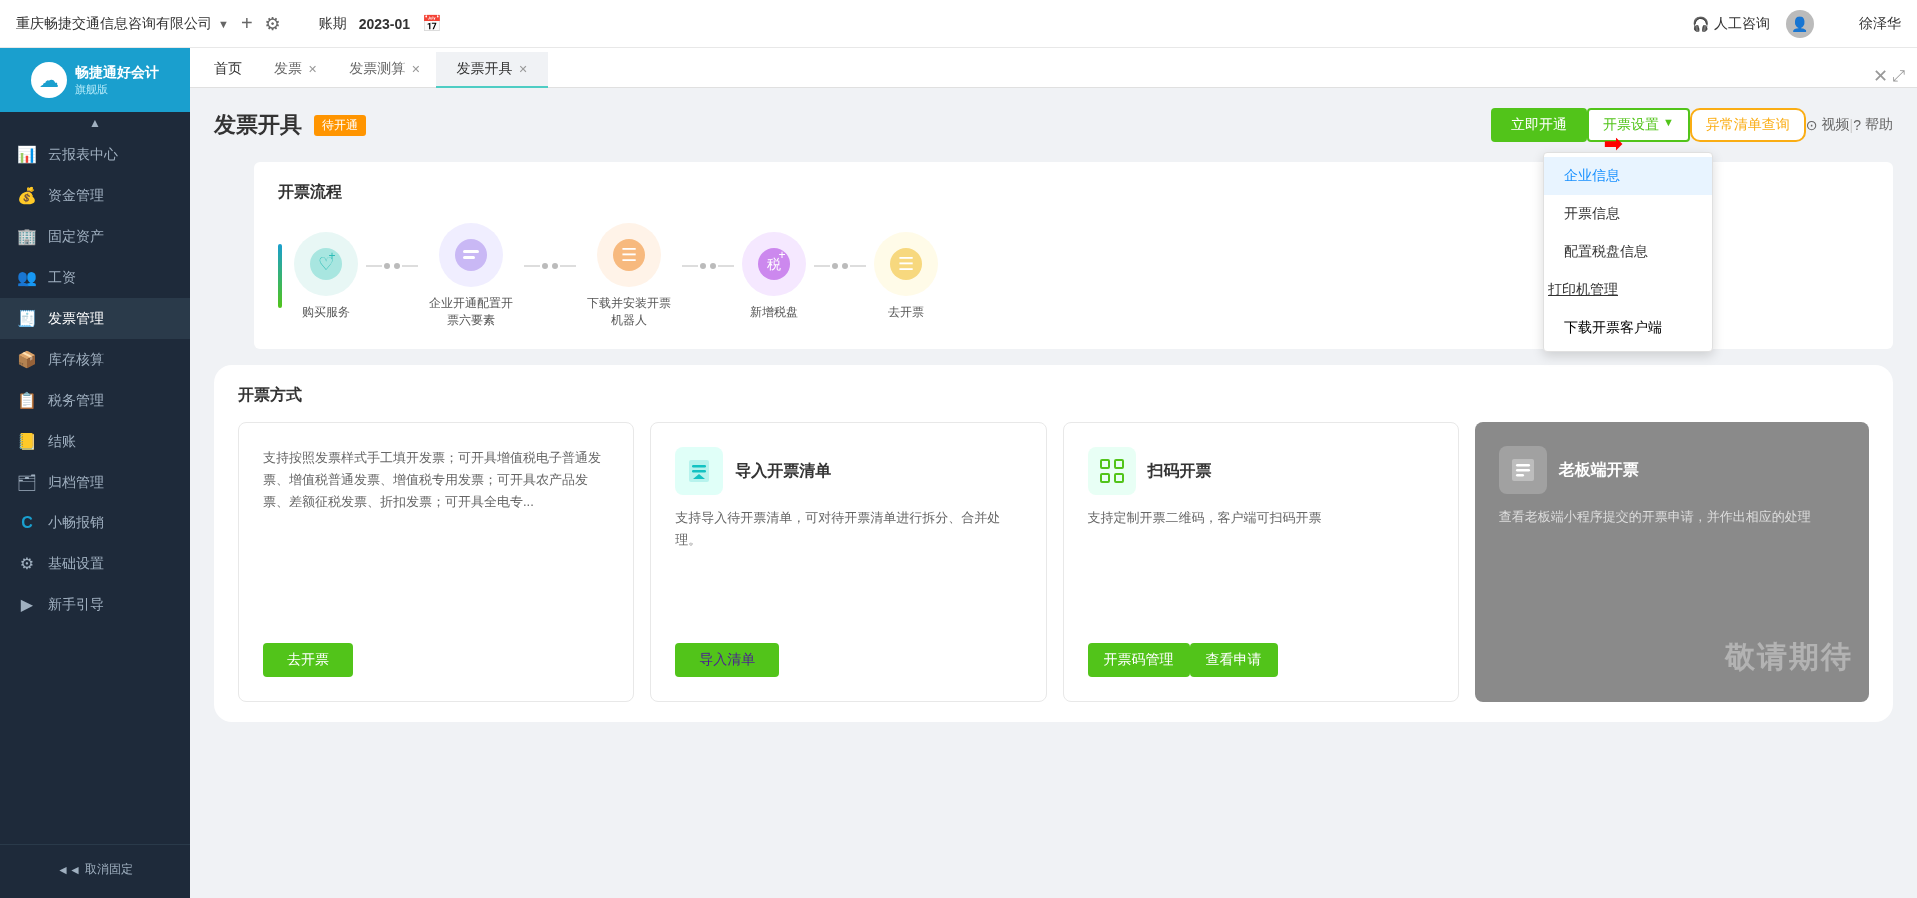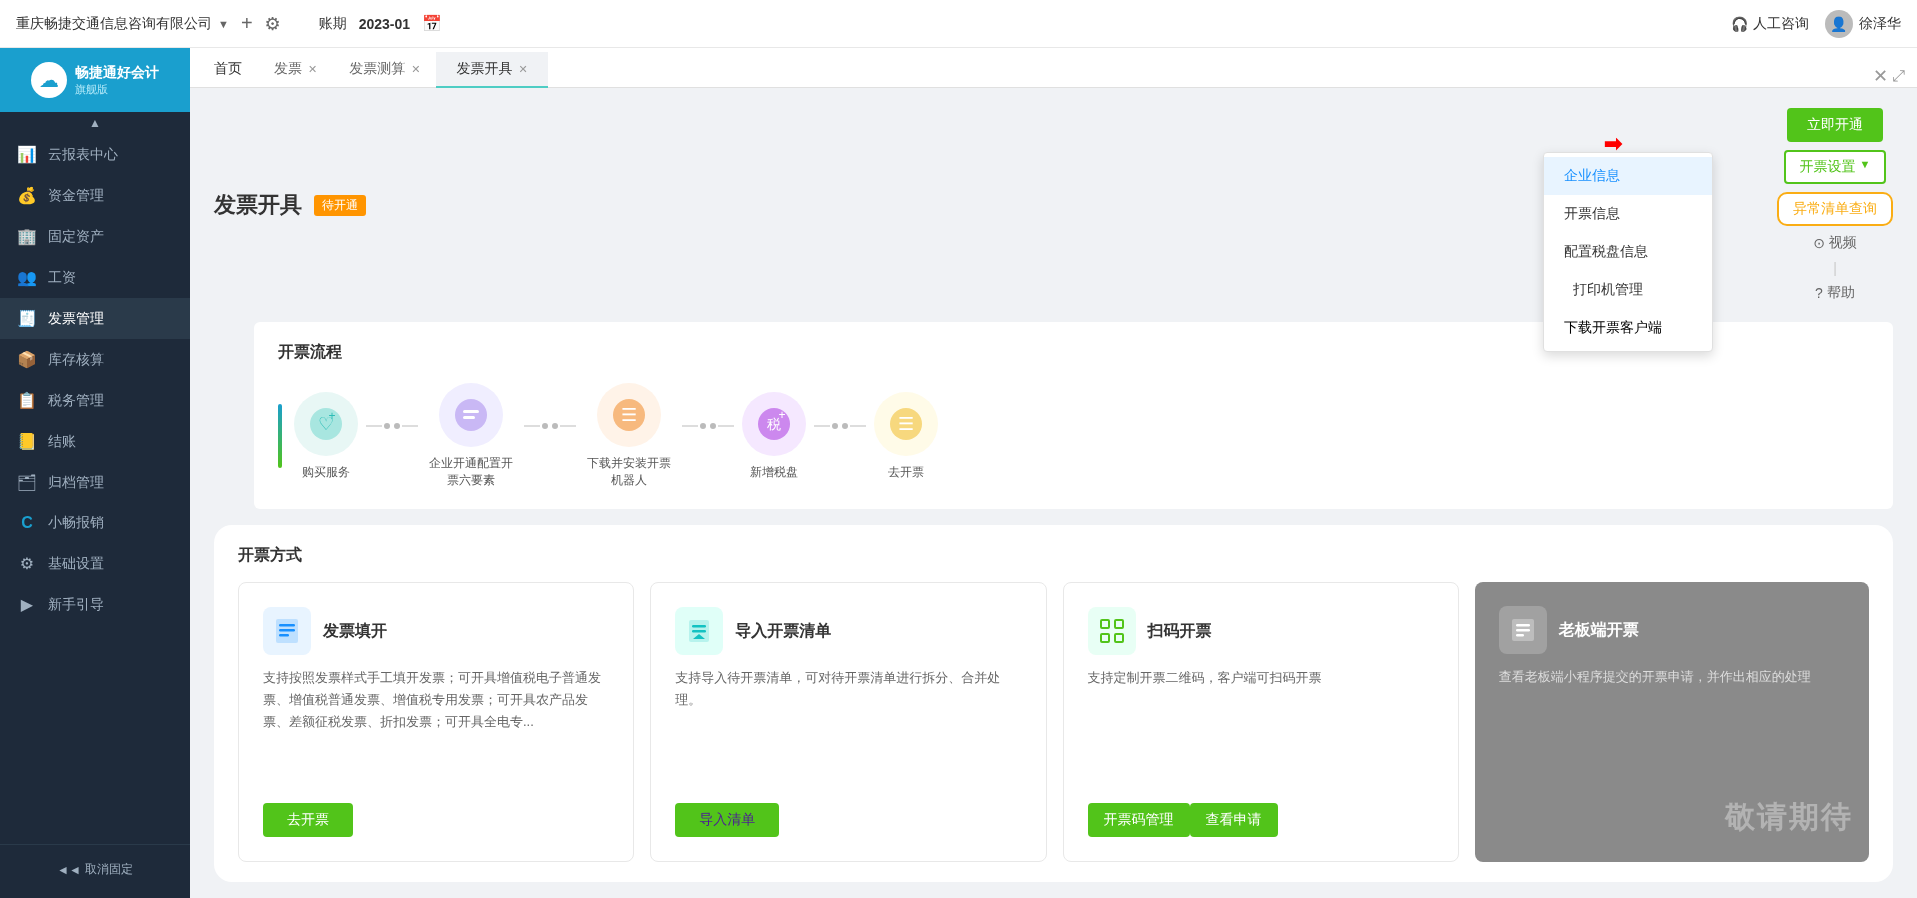--- a/index.html
+++ b/index.html
@@ -18,21 +18,21 @@
   <span style="font-size:14px;color:#333;margin-left:26px;">账期</span>
   <span style="font-size:14px;color:#333;font-weight:bold;">2023-01</span>
   <span style="font-size:16px;cursor:pointer;">📅</span>
   <div style="margin-left:auto;display:flex;align-items:center;gap:16px;">
     <div style="display:flex;align-items:center;gap:4px;cursor:pointer;color:#333;font-size:14px;">
       <span>🎧</span>
       <span>人工咨询</span>
     </div>
     <div style="display:flex;align-items:center;gap:6px;cursor:pointer;">
       <div style="width:28px;height:28px;border-radius:50%;background:#bbb;display:flex;align-items:center;justify-content:center;color:#fff;font-size:14px;">👤</div>
-      <span style="font-size:14px;color:#333;">徐泽华</span>
+      <span style="font-size:14px;color:#333;margin-left:39px;">徐泽华</span>
     </div>
   </div>
 </div>
 
 <div style="display:flex;flex:1;overflow:hidden;">
 
   <div style="width:190px;background:#1e2a3a;display:flex;flex-direction:column;flex-shrink:0;overflow:hidden;">
 
     <div style="height:64px;background:#1a9fce;display:flex;align-items:center;justify-content:center;gap:8px;padding:0 12px;">
       <div style="width:36px;height:36px;background:#fff;border-radius:50%;display:flex;align-items:center;justify-content:center;">
@@ -131,21 +131,21 @@
       </div>
     </div>
 
     <div style="flex:1;overflow-y:auto;padding:20px 24px;position:relative;">
 
       <div style="display:flex;align-items:center;justify-content:space-between;margin-bottom:20px;">
         <div style="display:flex;align-items:center;gap:12px;">
           <span style="font-size:22px;font-weight:bold;color:#333;">发票开具</span>
           <span style="background:#ff9500;color:#fff;font-size:12px;padding:2px 8px;border-radius:3px;">待开通</span>
         </div>
-        <div style="display:flex;align-items:center;gap:8px;position:relative;flex-direction:column;">
+        <div style="display:flex;align-items:center;position:relative;">
           <button style="background:#52c41a;color:#fff;border:none;padding:8px 20px;border-radius:4px;font-size:14px;cursor:pointer;">立即开通</button>
           <button style="background:#fff;color:#52c41a;border:2px solid #52c41a;padding:6px 14px;border-radius:4px;font-size:14px;cursor:pointer;display:flex;align-items:flex-start;gap:4px;">
             <span>开票设置</span>
             <span style="font-size:11px;color:#52c41a;">▼</span>
           </button>
           <button style="background:#fff;color:#faad14;border:2px solid #faad14;padding:6px 14px;border-radius:10px;font-size:14px;cursor:pointer;">异常清单查询</button>
           <button style="background:none;border:none;color:#666;font-size:14px;cursor:pointer;display:flex;align-items:center;gap:4px;">
             <span>⊙</span>
             <span>视频</span>
           </button>
@@ -161,21 +161,21 @@
 
             <div style="padding:10px 20px;font-size:14px;color:#1890ff;cursor:pointer;background:#e8f4ff;">
               <span>企业信息</span>
             </div>
             <div style="padding:10px 20px;font-size:14px;color:#333;cursor:pointer;">
               <span>开票信息</span>
             </div>
             <div style="padding:10px 20px;font-size:14px;color:#333;cursor:pointer;">
               <span>配置税盘信息</span>
             </div>
-            <div style="padding:10px 29px;font-size:14px;color:#333;cursor:pointer;">
+            <div style="padding:10px 4px;font-size:14px;color:#333;cursor:pointer;text-decoration:underline;">
               <span>打印机管理</span>
             </div>
             <div style="padding:10px 20px;font-size:14px;color:#000000;cursor:pointer;">
               <span>下载开票客户端</span>
             </div>
           </div>
         </div>
       </div>
 
       <div style="background:#fff;border-radius:6px;margin-bottom:16px;padding:20px 24px;margin-left:40px;">
@@ -267,31 +267,20 @@
             <span style="font-size:12px;color:#555;text-align:center;max-width:80px;">去开票</span>
           </div>
         </div>
       </div>
 
       <div style="background:#fff;border-radius:18px;padding:20px 24px;">
         <div style="font-size:16px;font-weight:bold;color:#333;margin-bottom:16px;">开票方式</div>
         <div style="display:flex;gap:16px;">
 
           <div style="flex:1;background:#fff;border:1px solid #e8e8e8;border-radius:8px;padding:24px;display:flex;flex-direction:column;gap:12px;min-height:280px;">
-            <div style="display:flex;align-items:center;gap:12px;">
-              <div style="width:48px;height:48px;border-radius:8px;background:#e8f4ff;display:flex;align-items:center;justify-content:center;">
-                <svg width="28" height="28" viewBox="0 0 28 28">
-                    <rect x="3" y="2" width="22" height="24" rx="2" fill="#1890ff" opacity="0.2"></rect>
-                    <rect x="6" y="7" width="16" height="2.5" rx="1.2" fill="#1890ff"></rect>
-                    <rect x="6" y="12" width="16" height="2.5" rx="1.2" fill="#1890ff"></rect>
-                    <rect x="6" y="17" width="10" height="2.5" rx="1.2" fill="#1890ff"></rect>
-                  </svg>
-              </div>
-              <span style="font-size:16px;font-weight:bold;color:#333;">发票填开</span>
-            </div>
             <p style="font-size:13px;color:#666;line-height:1.7;flex:1;">支持按照发票样式手工填开发票；可开具增值税电子普通发票、增值税普通发票、增值税专用发票；可开具农产品发票、差额征税发票、折扣发票；可开具全电专...</p>
             <button style="background:#52c41a;color:#fff;border:none;padding:8px 24px;border-radius:4px;font-size:14px;cursor:pointer;align-self:flex-start;">去开票</button>
           </div>
 
           <div style="flex:1;background:#fff;border:1px solid #e8e8e8;border-radius:8px;padding:24px;display:flex;flex-direction:column;gap:12px;min-height:280px;">
             <div style="display:flex;align-items:center;gap:12px;">
               <div style="width:48px;height:48px;border-radius:8px;background:#e0fff8;display:flex;align-items:center;justify-content:center;">
                 <svg width="28" height="28" viewBox="0 0 28 28">
                     <rect x="4" y="3" width="20" height="22" rx="2" fill="#13c2c2" opacity="0.2"></rect>
                     <rect x="7" y="8" width="14" height="2.5" rx="1.2" fill="#13c2c2"></rect>

